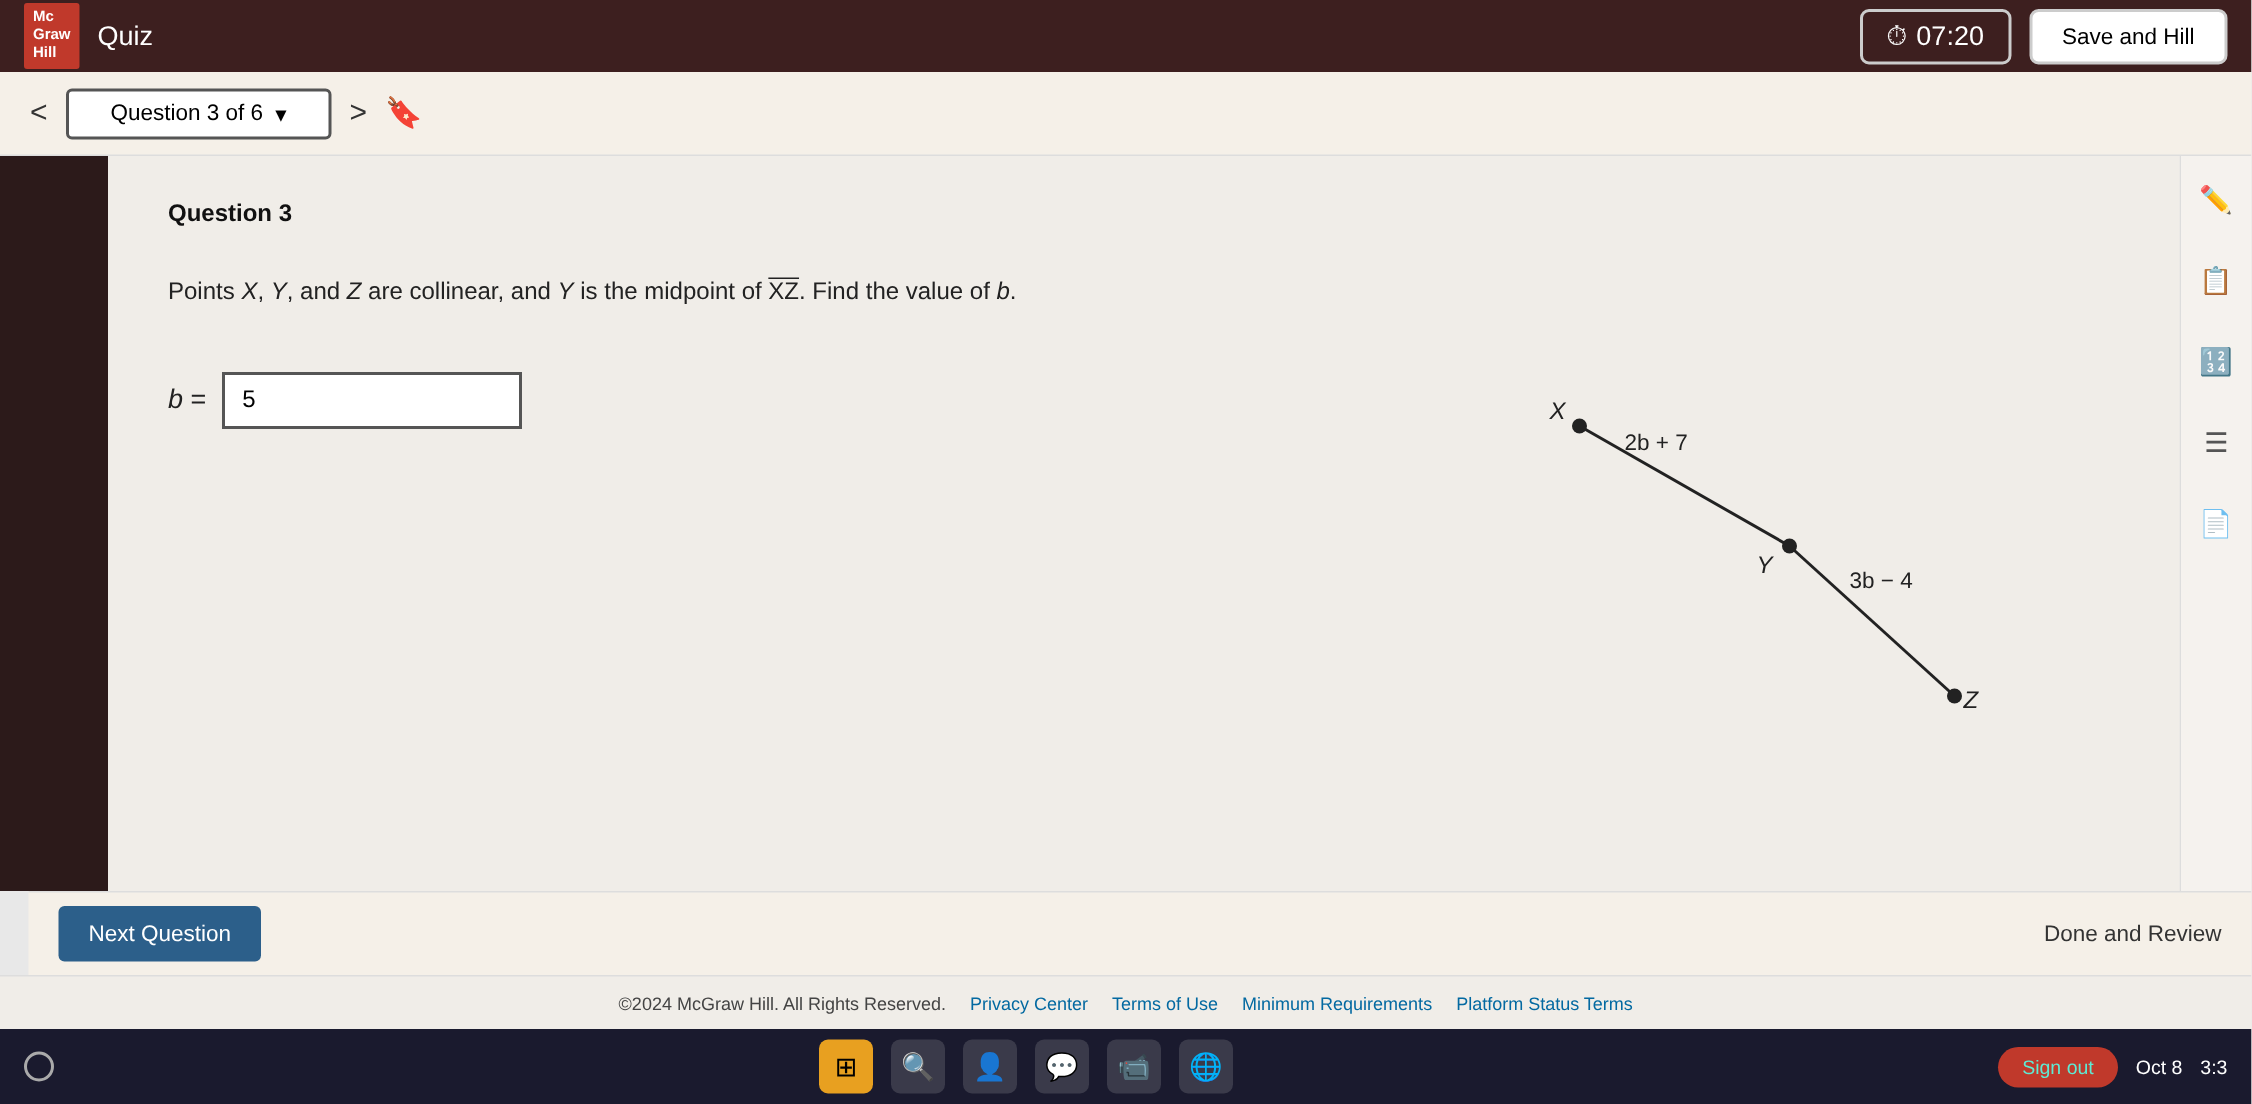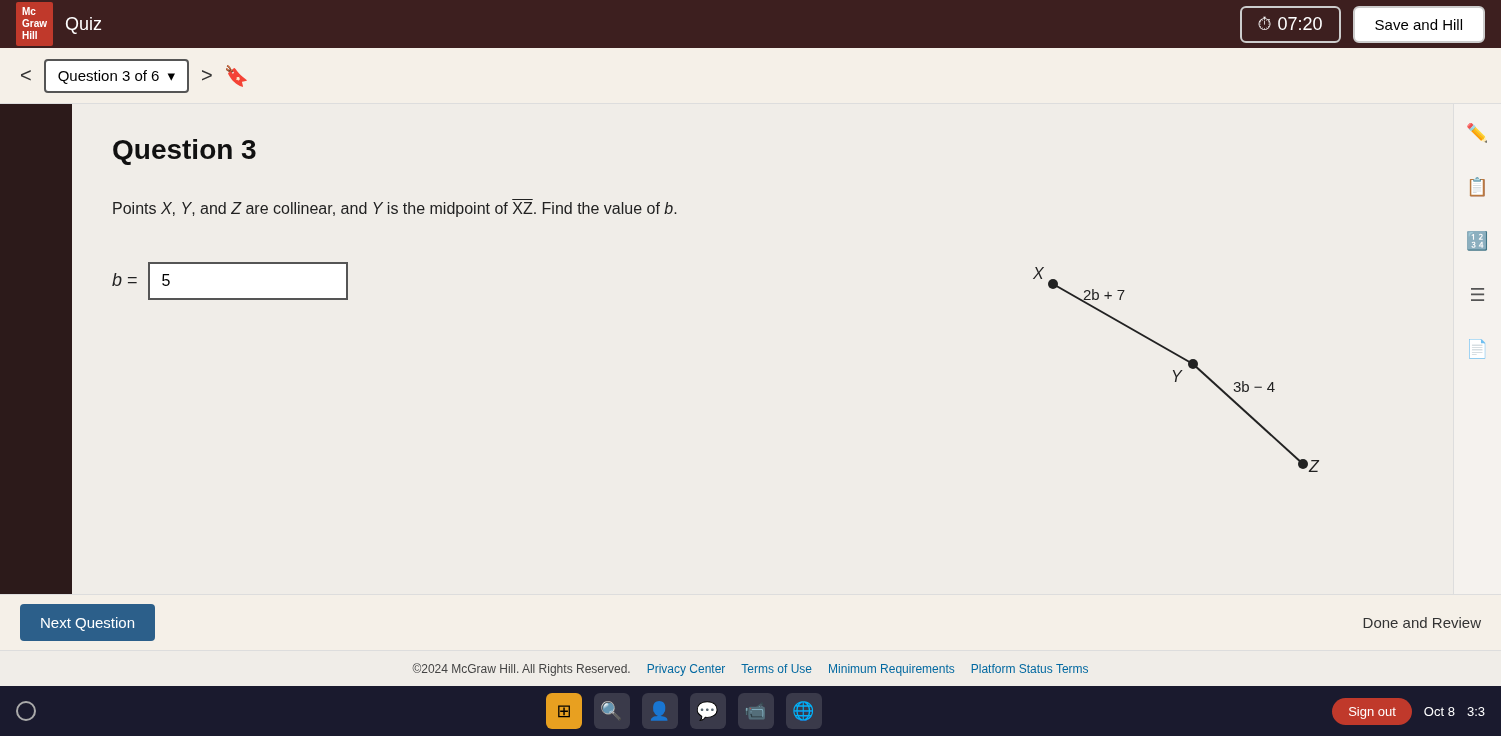--- a/index.html
+++ b/index.html
@@ -81,21 +81,21 @@
     .nav-arrow {
       font-size: 20px;
       cursor: pointer;
       color: #333;
       background: none;
       border: none;
     }
     .question-selector {
       border: 2px solid #555;
       border-radius: 4px;
-      padding: 6px 12px;
+      padding: 6px 28px;
       font-size: 15px;
       display: flex;
       align-items: center;
       gap: 8px;
       cursor: pointer;
       background: white;
     }
     .bookmark-icon {
       font-size: 20px;
       color: #555;
@@ -142,21 +142,21 @@
       flex-shrink: 0;
     }
     .right-sidebar-icon {
       font-size: 18px;
       color: #555;
       cursor: pointer;
       padding: 6px;
     }
 
     .question-title {
-      font-size: 28px;
+      font-size: 16px;
       font-weight: 700;
       color: #111;
       margin-bottom: 30px;
     }
 
     .question-text {
       font-size: 16px;
       color: #222;
       margin-bottom: 40px;
       line-height: 1.6;
@@ -192,20 +192,21 @@
     
     .bottom-bar {
       background: #f5f0e8;
       height: 56px;
       display: flex;
       align-items: center;
       padding: 0 20px;
       justify-content: space-between;
       border-top: 1px solid #ddd;
       flex-shrink: 0;
+      margin-left: 19px;
     }
     .next-question-btn {
       background: #2c5f8a;
       color: white;
       border: none;
       border-radius: 4px;
       padding: 10px 20px;
       font-size: 15px;
       cursor: pointer;
     }
@@ -265,21 +266,21 @@
       font-size: 18px;
       cursor: pointer;
     }
     .taskbar-right {
       display: flex;
       align-items: center;
       gap: 12px;
     }
     .sign-out-btn {
       background: #c0392b;
-      color: #ffffff;
+      color: #5eead4;
       border: none;
       border-radius: 16px;
       padding: 6px 16px;
       font-size: 13px;
       cursor: pointer;
     }
     .taskbar-date {
       color: white;
       font-size: 13px;
     }

